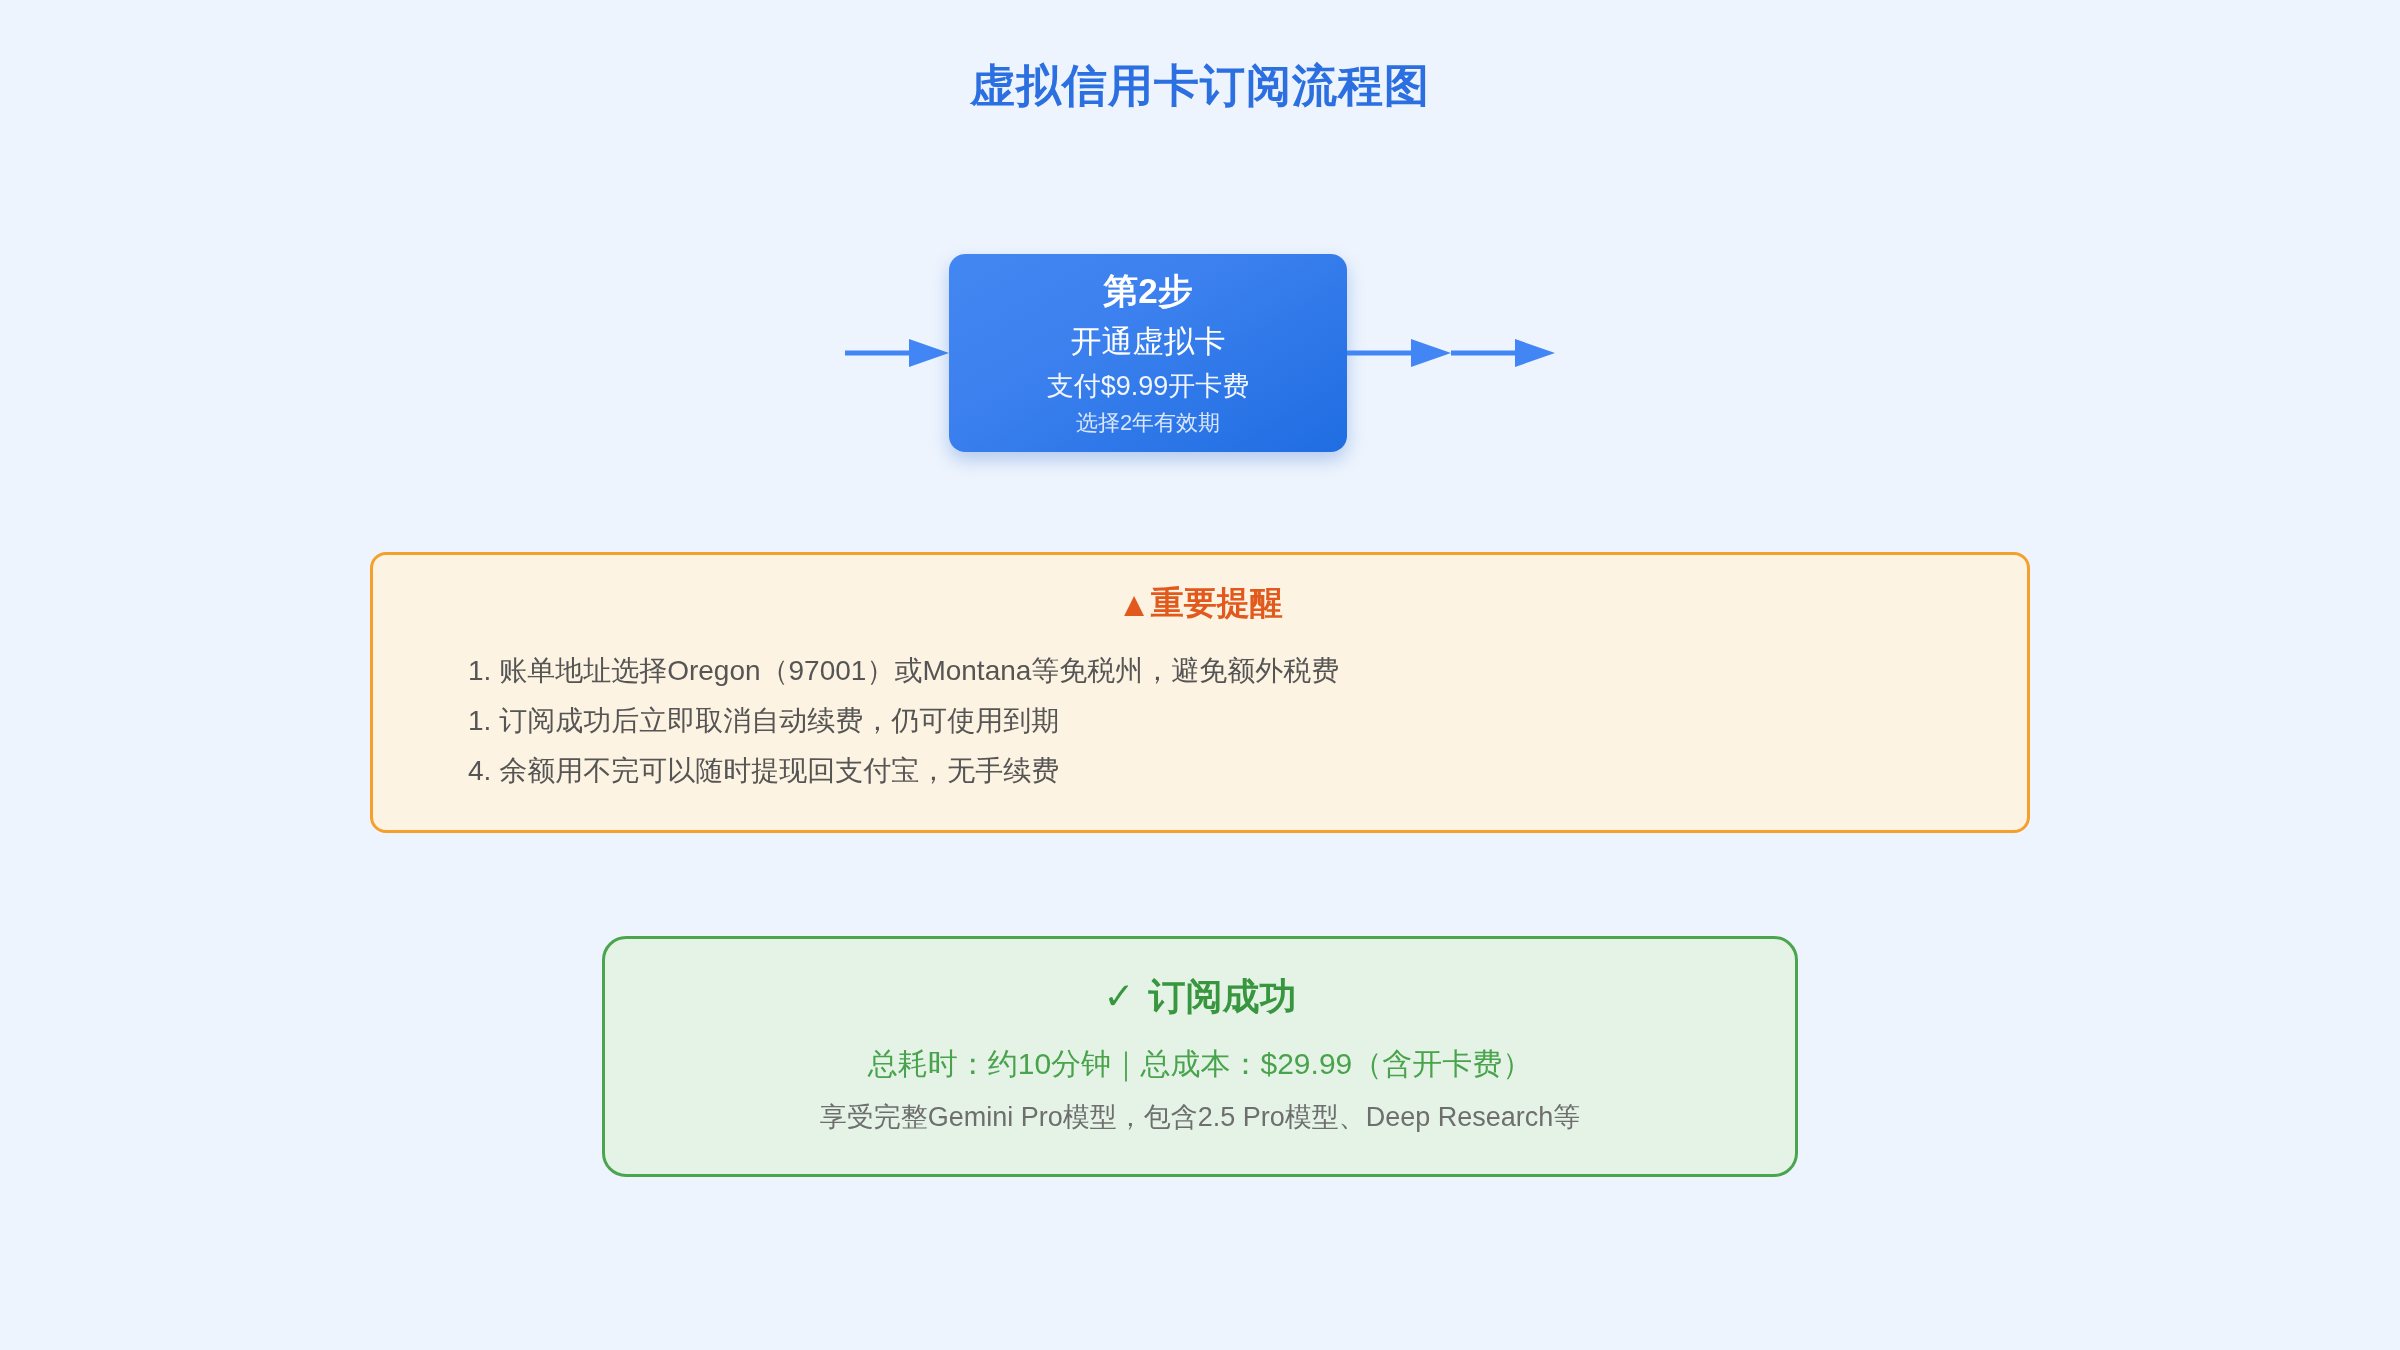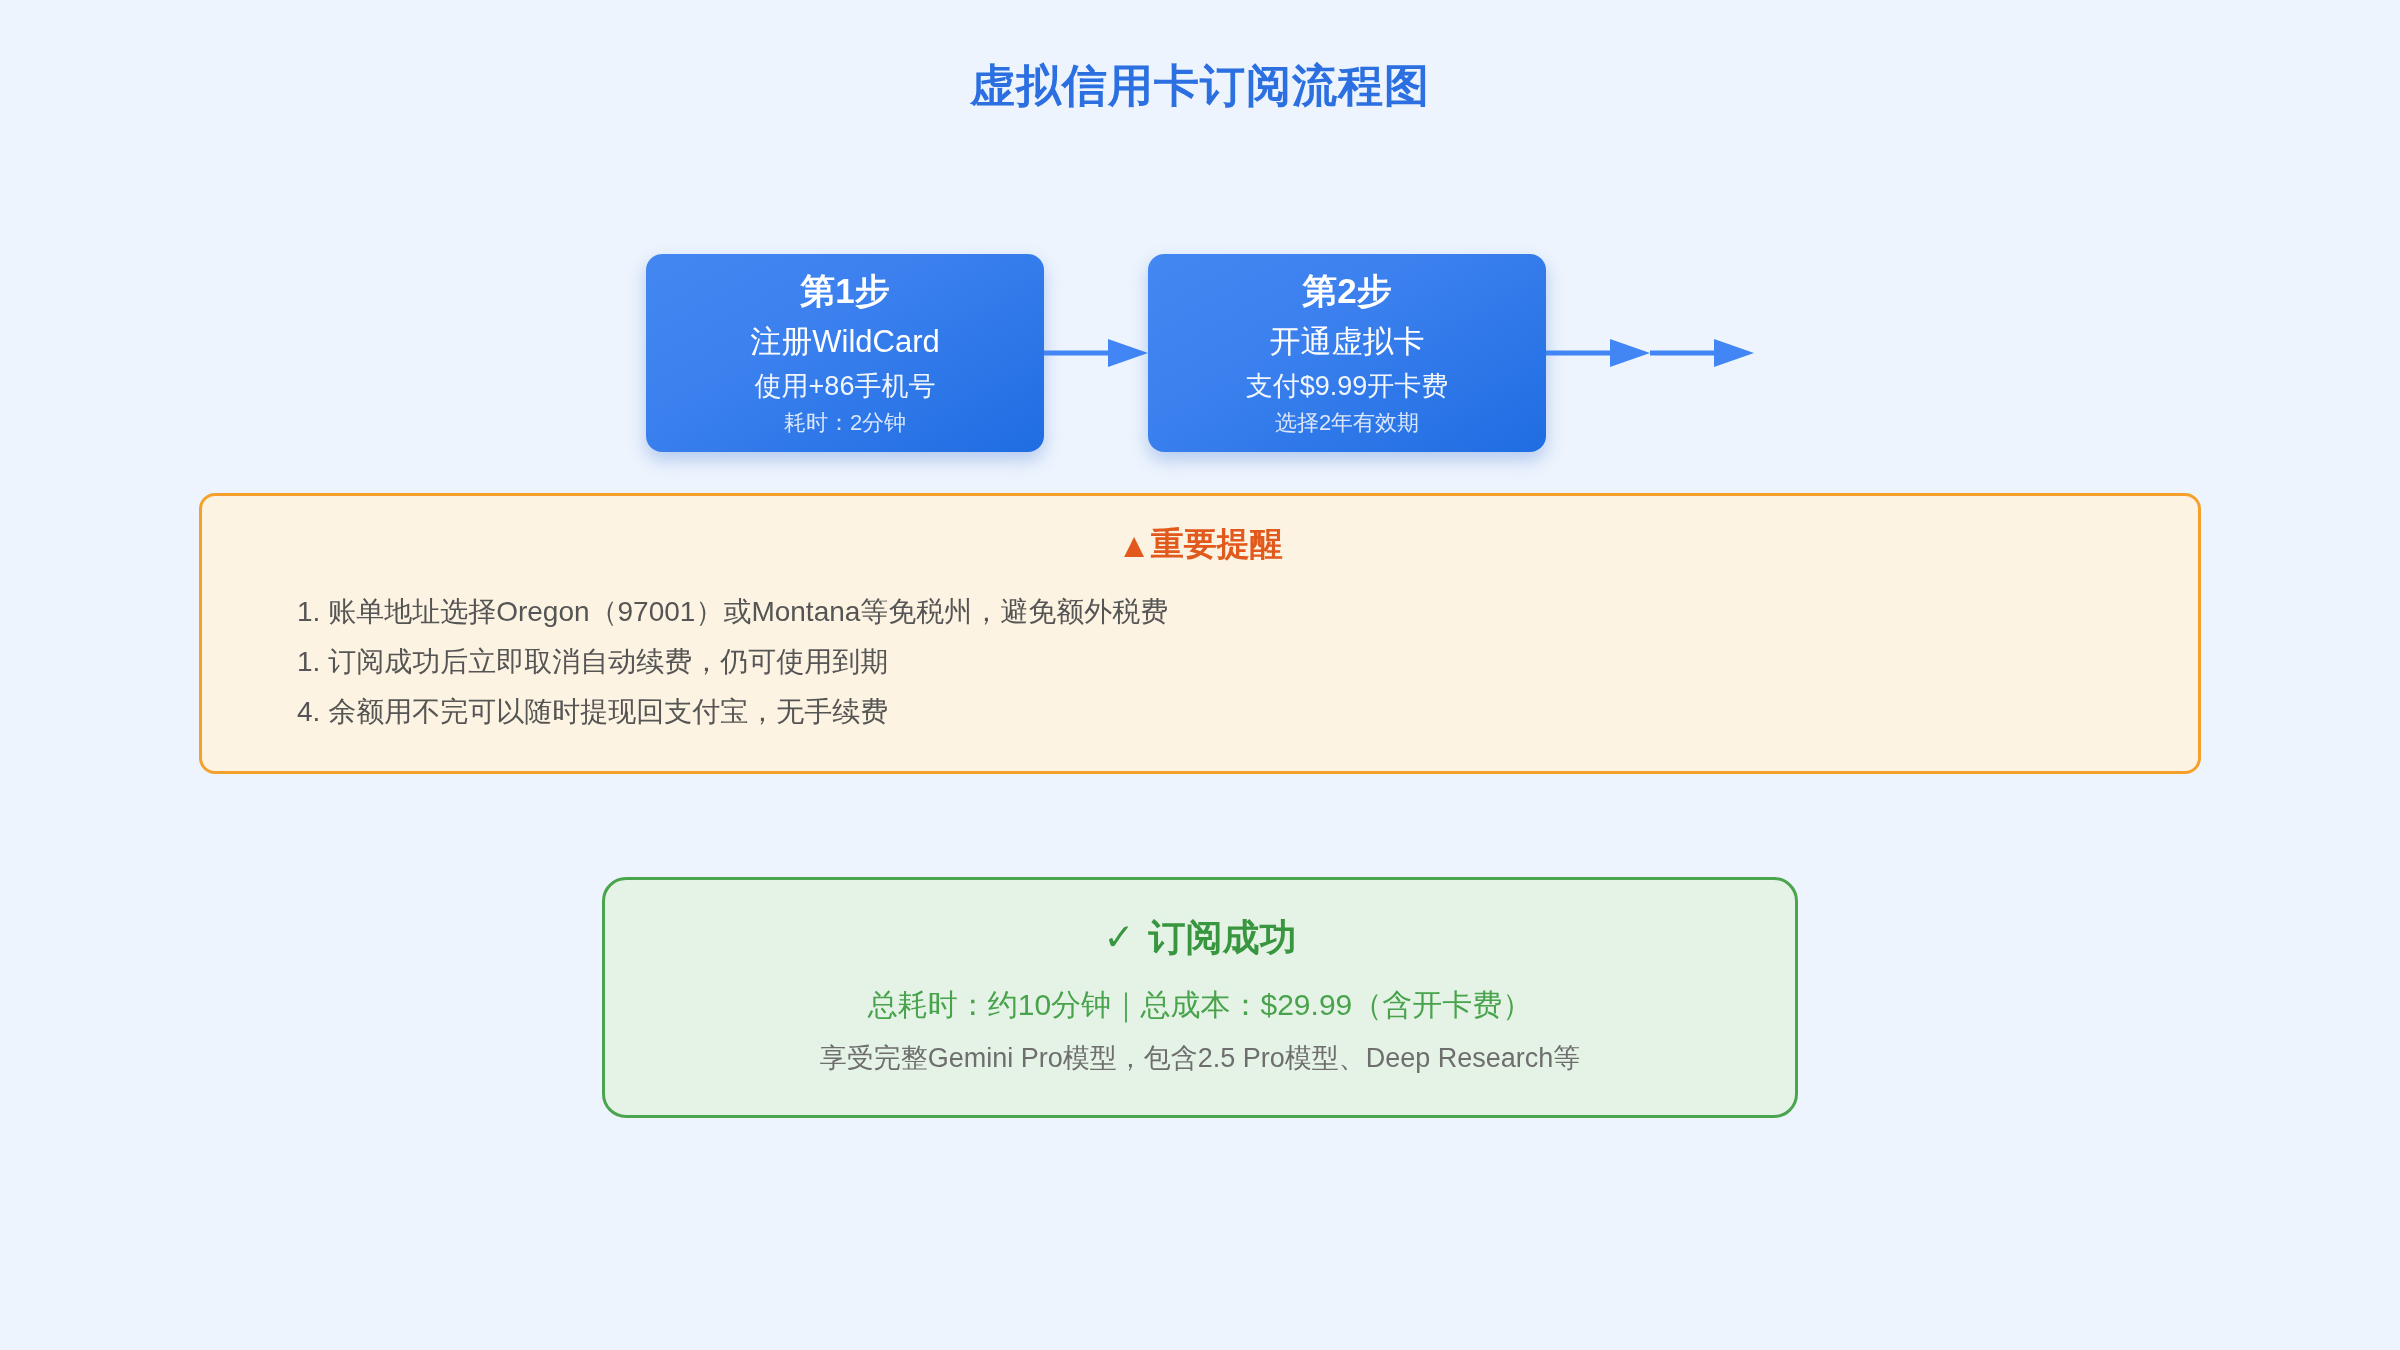--- a/index.html
+++ b/index.html
@@ -42,22 +42,22 @@
   .step-detail  { font-size: 27px; margin-top: 10px; line-height: 1.2; color: rgba(255,255,255,0.93); }
   .step-sub     { font-size: 22px; margin-top: 8px;  line-height: 1.2; color: rgba(255,255,255,0.82); }
   .flow-arrow {
     width: 104px;
     height: 40px;
     flex: 0 0 auto;
     display: block;
   }
   
   .warning-box {
-    width: 2002px;
-    margin: 41px auto 0;
+    width: 1660px;
+    margin: 100px auto 0;
     border: 3px solid #f5a02a;
     border-radius: 16px;
     background: #fdf3e2;
     padding: 26px 40px 34px 95px;
   }
   .warning-header {
     text-align: center;
     font-size: 33px;
     font-weight: bold;
     color: #e2591d;
@@ -105,26 +105,20 @@
     line-height: 1.2;
   }
 </style>
 </head>
 <body>
 
 <h1 class="page-title">虚拟信用卡订阅流程图</h1>
 
 <div class="flow-row">
 
-  <div class="step-box">
-    <div class="step-label">第1步</div>
-    <div class="step-name">注册WildCard</div>
-    <div class="step-detail">使用+86手机号</div>
-    <div class="step-sub">耗时：2分钟</div>
-  </div>
 
   <svg class="flow-arrow" viewBox="0 0 104 40">
     <line x1="0" y1="20" x2="70" y2="20" stroke="#4285f4" stroke-width="5"></line>
     <polygon points="64,6 64,34 104,20" fill="#4285f4"></polygon>
   </svg>
 
   <div class="step-box">
     <div class="step-label">第2步</div>
     <div class="step-name">开通虚拟卡</div>
     <div class="step-detail">支付$9.99开卡费</div>

